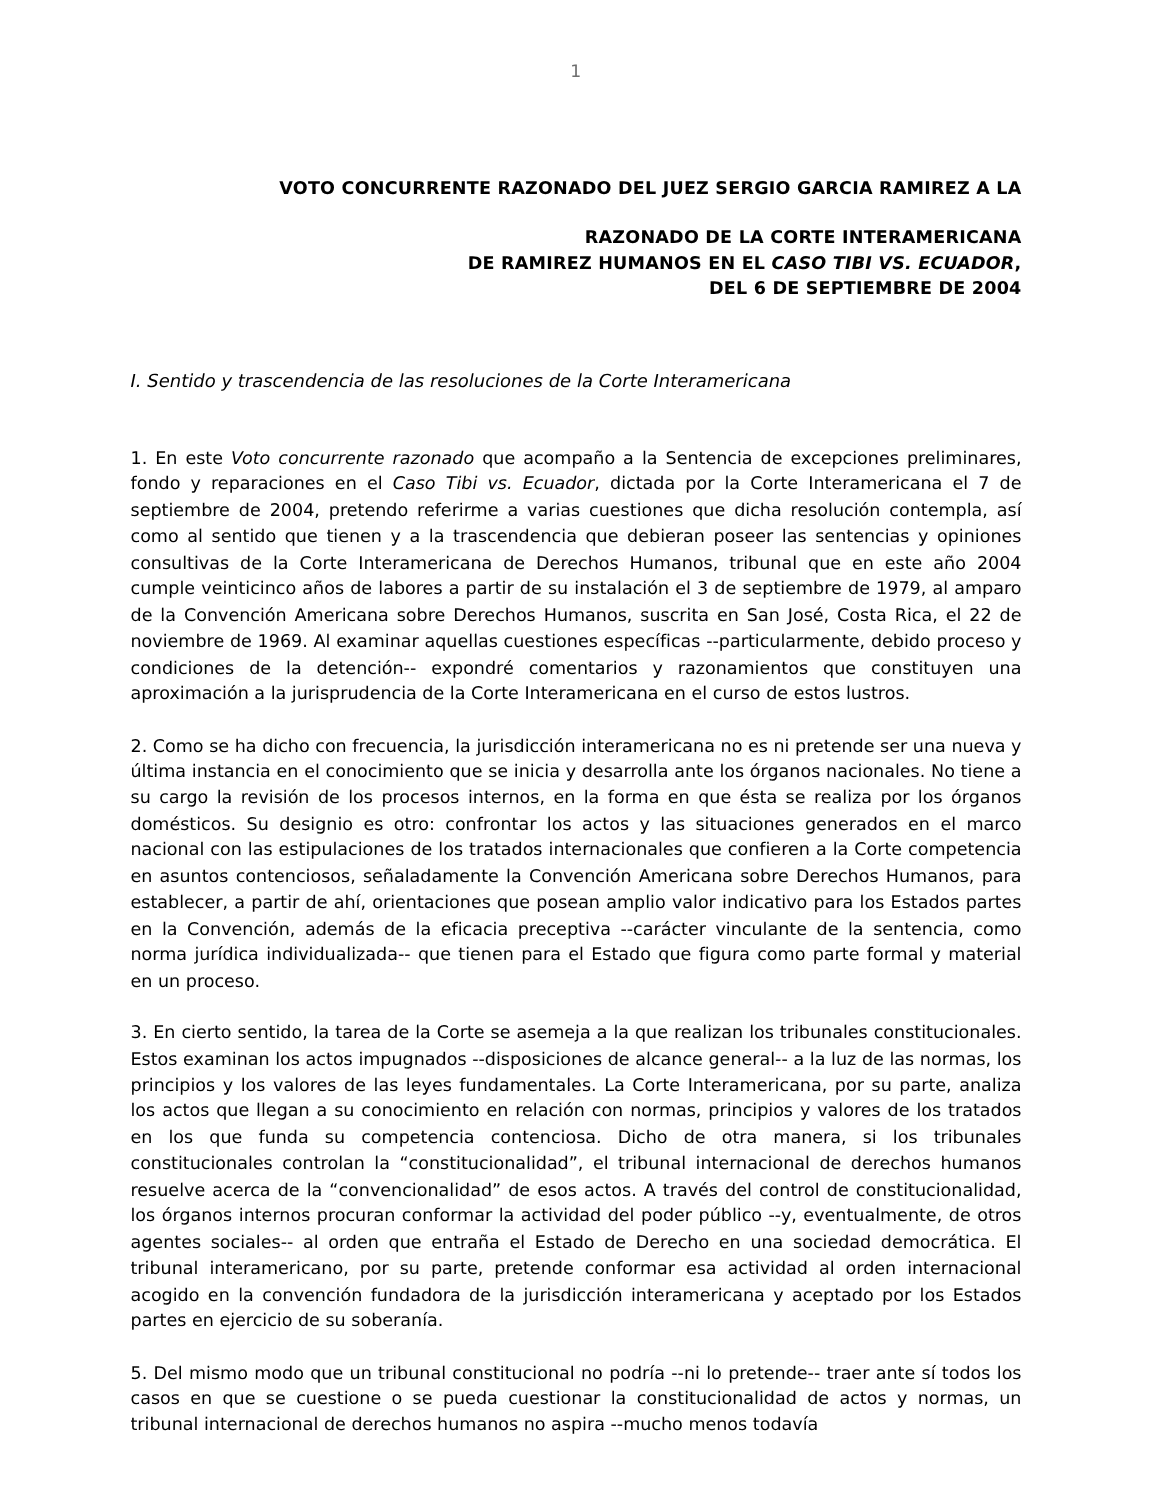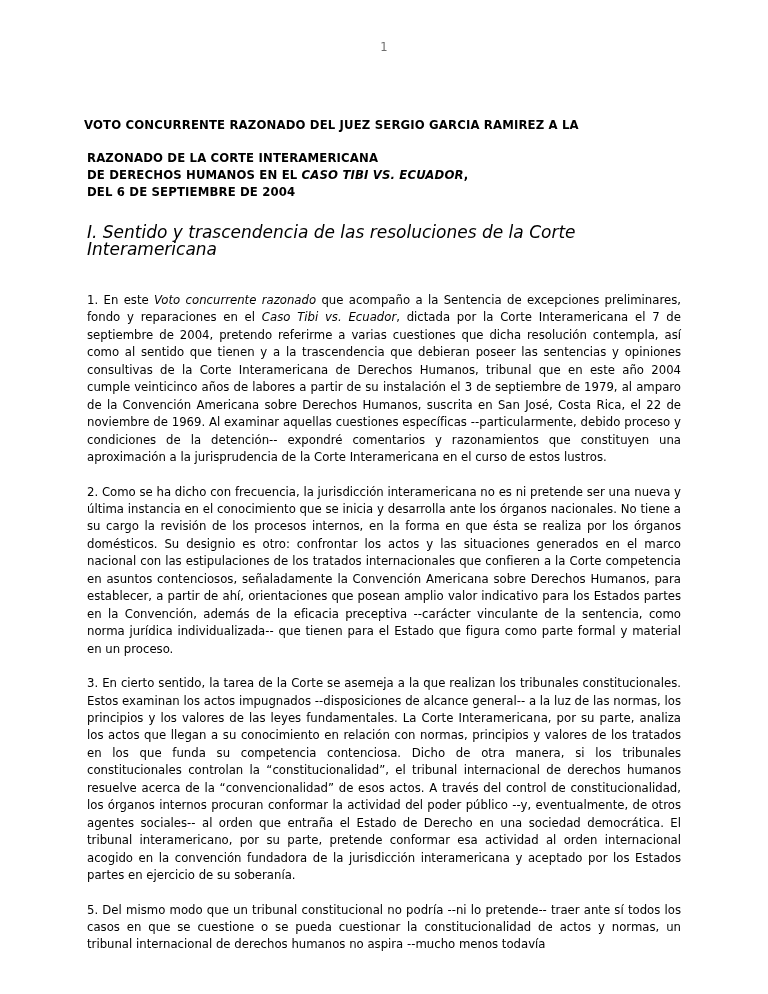--- a/index.html
+++ b/index.html
@@ -41,21 +41,21 @@
   .content {
     position: absolute;
     left: 87px;
     top: 0;
     width: 594px;
   }
 
   
   .title-block {
     margin-top: 117px;
-    text-align: left;
+    text-align: right;
     font-weight: bold;
     font-size: 11.7px;
     line-height: 17px;
     letter-spacing: 0.15px;
   }
   .title-line-1 {
     display: block;
     white-space: nowrap;
     margin-left: -3px;
   }
@@ -65,23 +65,23 @@
   }
   .title-line {
     display: block;
   }
   .title-block i {
     font-style: italic;
   }
 
   
   .section-heading {
-    margin-top: 23px;
+    margin-top: 45px;
     font-style: italic;
-    font-size: 17px;
+    font-size: 12px;
     line-height: 17px;
     text-align: left;
   }
 
   
   .para {
     text-align: justify;
     text-justify: inter-word;
     font-size: 11.7px;
     line-height: 17.45px;
@@ -109,21 +109,21 @@
 <div class="page">
 
   <div class="folio">1</div>
 
   <div class="content">
 
     <div class="title-block">
       <span class="title-line-1">VOTO CONCURRENTE RAZONADO DEL JUEZ SERGIO GARCIA RAMIREZ A LA</span>
       <span class="title-group">
         <span class="title-line">RAZONADO DE LA CORTE INTERAMERICANA</span>
-        <span class="title-line"><span>DE DERECHOS HUMANOS EN EL </span><i>CASO TIBI VS. ECUADOR</i><span>,</span></span>
+        <span class="title-line"><span>DE RAMIREZ HUMANOS EN EL </span><i>CASO TIBI VS. ECUADOR</i><span>,</span></span>
         <span class="title-line">DEL 6 DE SEPTIEMBRE DE 2004</span>
       </span>
     </div>
 
     <div class="section-heading">I. Sentido y trascendencia de las resoluciones de la Corte Interamericana</div>
 
     <p class="para para-first"><span>1. En este </span><i>Voto concurrente razonado</i><span> que acompaño a la Sentencia de excepciones preliminares, fondo y reparaciones en el </span><i>Caso Tibi vs. Ecuador</i><span>, dictada por la Corte Interamericana el 7 de septiembre de 2004, pretendo referirme a varias cuestiones que dicha resolución contempla, así como al sentido que tienen y a la trascendencia que debieran poseer las sentencias y opiniones consultivas de la Corte Interamericana de Derechos Humanos, tribunal que en este año 2004 cumple veinticinco años de labores a partir de su instalación el 3 de septiembre de 1979, al amparo de la Convención Americana sobre Derechos Humanos, suscrita en San José, Costa Rica, el 22 de noviembre de 1969. Al examinar aquellas cuestiones específicas  --particularmente, debido proceso y condiciones de la detención--  expondré comentarios y razonamientos que constituyen una aproximación a la jurisprudencia de la Corte Interamericana en el curso de estos lustros.</span></p>
 
     <p class="para">2. Como se ha dicho con frecuencia, la jurisdicción interamericana no es ni pretende ser una nueva y última instancia en el conocimiento que se inicia y desarrolla ante los órganos nacionales. No tiene a su cargo la revisión de los procesos internos, en la forma en que ésta se realiza por los órganos domésticos. Su designio es otro: confrontar los actos y las situaciones generados en el marco nacional con las estipulaciones de los tratados internacionales que confieren a la Corte competencia en asuntos contenciosos, señaladamente la Convención Americana sobre Derechos Humanos, para establecer, a partir de ahí, orientaciones que posean amplio valor indicativo para los Estados partes en la Convención, además de la eficacia preceptiva --carácter vinculante de la sentencia, como norma jurídica individualizada--  que tienen para el Estado que figura como parte formal y material en un proceso.</p>
 

